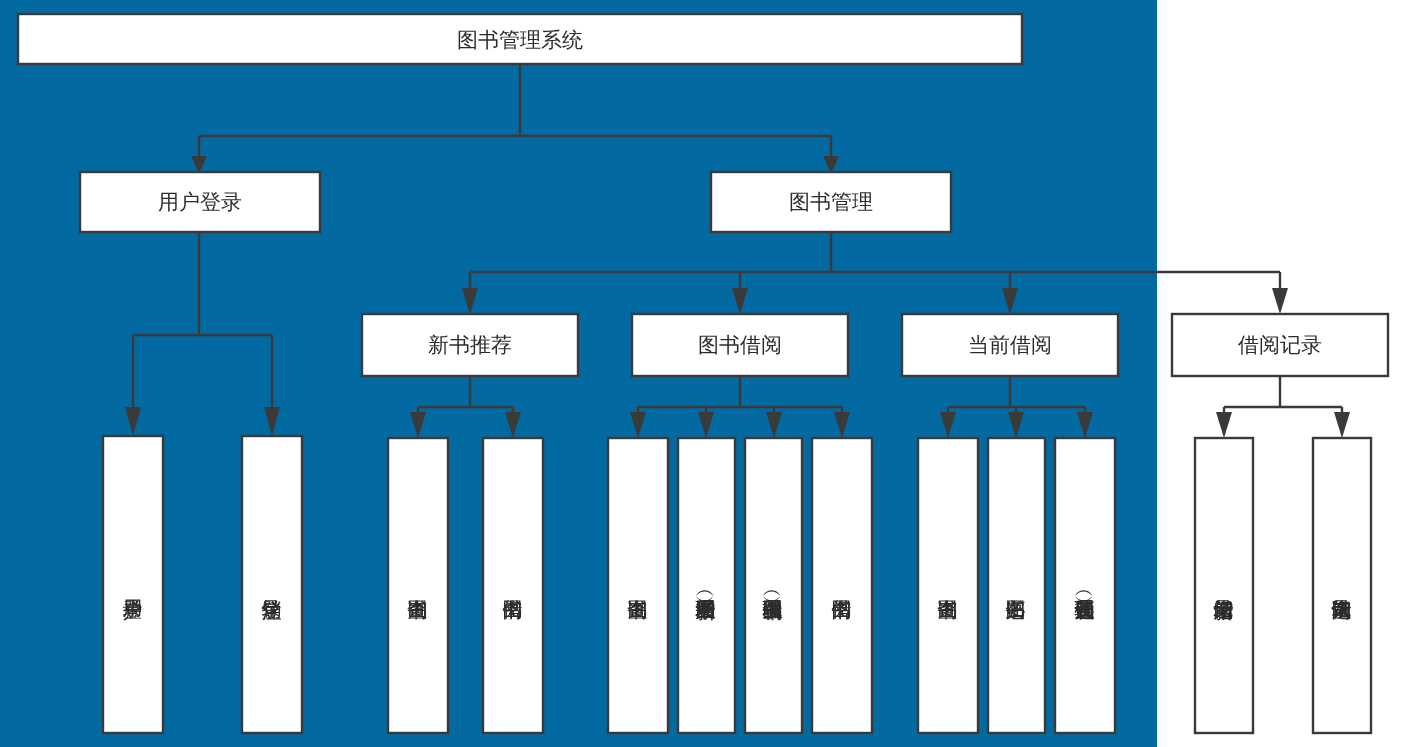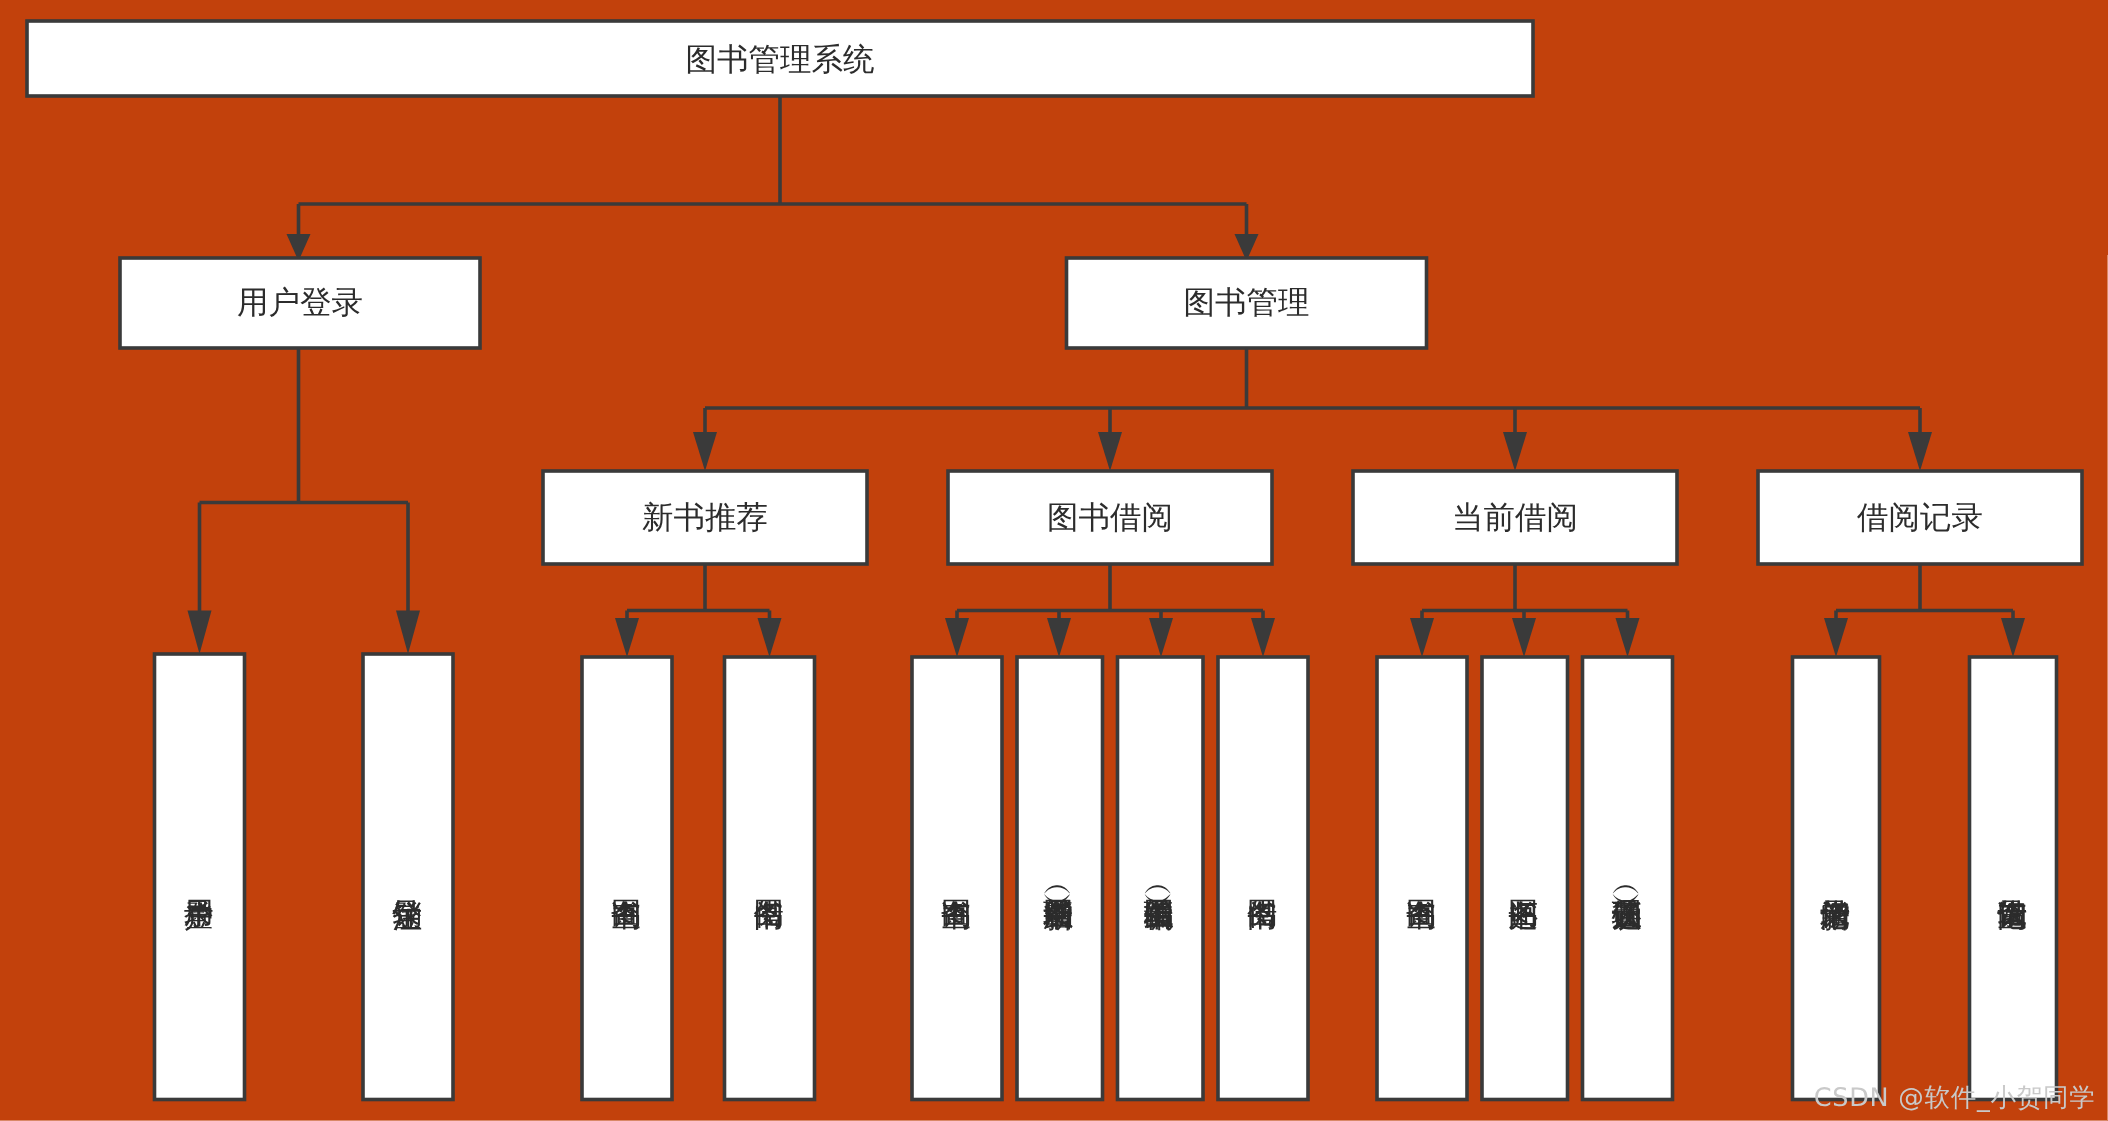--- a/index.html
+++ b/index.html
@@ -1,20 +1,20 @@
 <!DOCTYPE html>
 <html><head>
 <meta charset="utf-8">
 <style>
   html,body{margin:0;padding:0;background:#ffffff;}
   body{
     font-family:"DejaVu Sans","Liberation Sans",sans-serif;
     width:1405px;height:747px;overflow:hidden;
   }
-  #stage{position:relative;width:1405px;height:747px;background:#c2410c;}
+  #stage{position:relative;width:1157px;height:747px;background:#0369a1;}
   svg#diagram{position:absolute;left:0;top:0;width:1405px;height:747px;display:block;}
 
   .node-box{fill:#ffffff;stroke:#3a3a3a;stroke-width:2.4;}
   .edge{stroke:#3a3a3a;stroke-width:2.4;fill:none;stroke-linecap:butt;}
   .arrow-head{fill:#3a3a3a;}
 
   .node-label{
     fill:#2c2c2c;
     font-family:"DejaVu Sans","Liberation Sans",sans-serif;
     font-size:21px;
@@ -202,14 +202,13 @@
       <text class="node-label-vert" x="1224" y="584" style="writing-mode:vertical-rl;text-orientation:upright;dominant-baseline:central;">新增借阅记录</text>
     </g>
 
     <g>
       <rect class="node-box" x="1313" y="438" width="58" height="295"></rect>
       <text class="node-label-vert" x="1342" y="584" style="writing-mode:vertical-rl;text-orientation:upright;dominant-baseline:central;">查询借阅记录</text>
     </g>
 
   </svg>
 
-  <div class="watermark">CSDN @软件_小贺同学</div>
 </div>
 
 </body></html>

